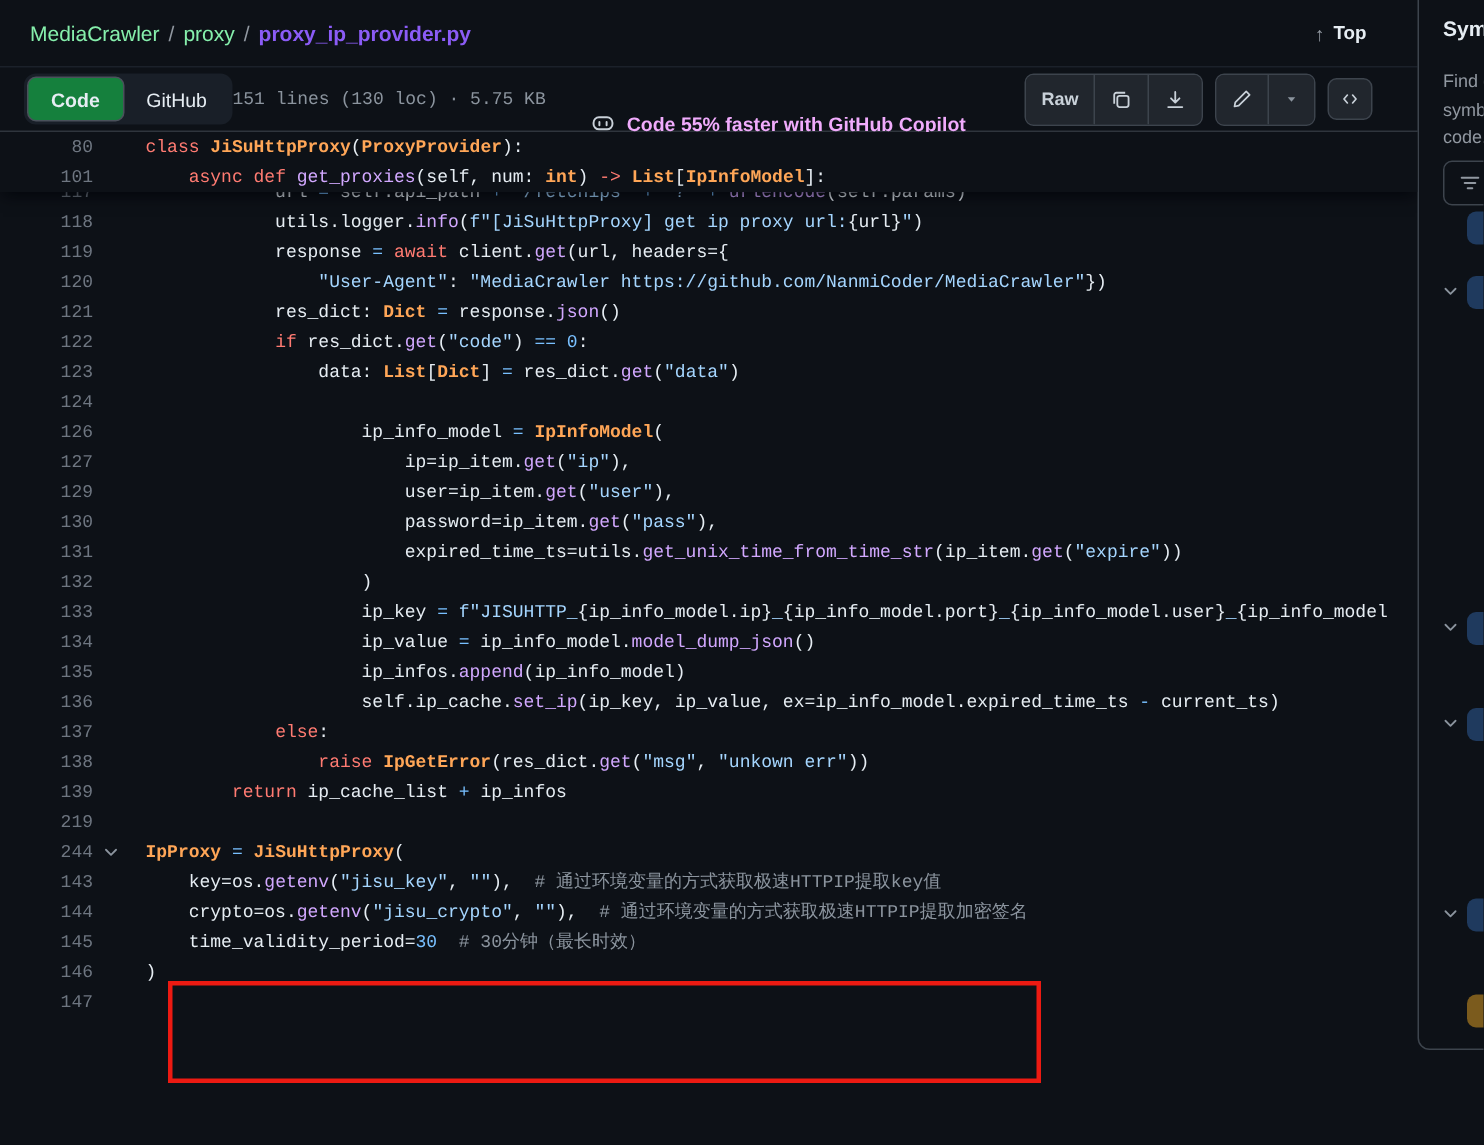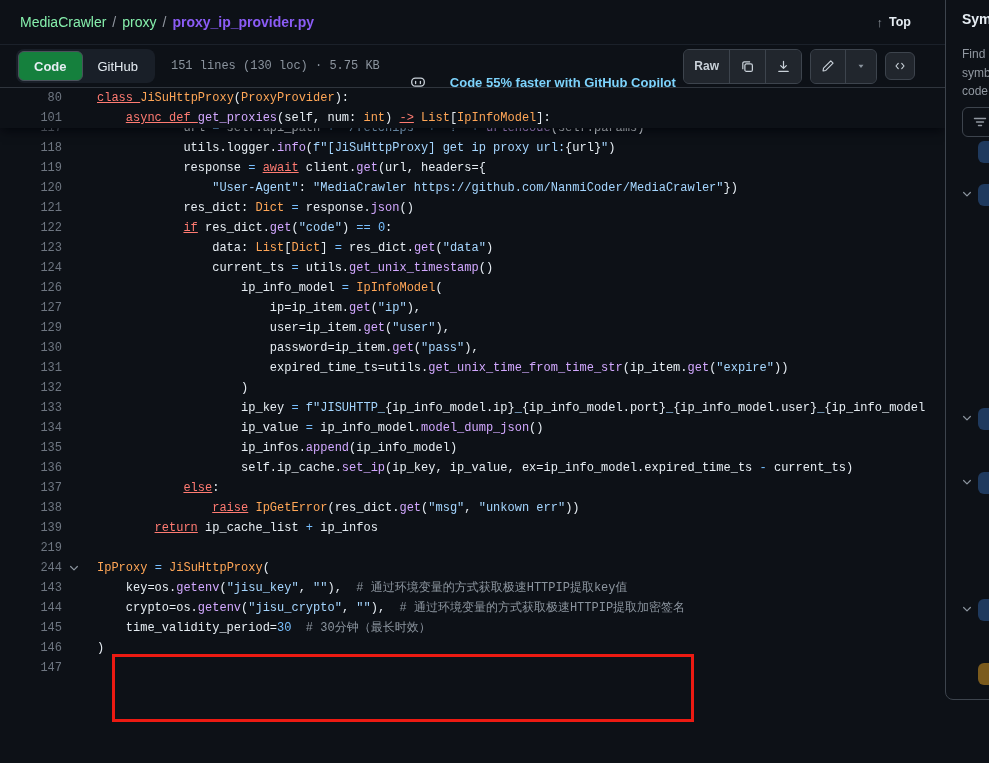--- a/index.html
+++ b/index.html
@@ -26,24 +26,24 @@
     height:43px; display:flex; align-items:center;
     padding:0 30px 0 16px; border-bottom:1px solid #2f353d;
   }
   .seg { background:#191f28; border-radius:8px; padding:2px; display:flex; height:34px; }
   .seg-btn {
     border:none; background:transparent; color:#e6edf3; font-size:13px;
     padding:0 15px; border-radius:6px; cursor:pointer; height:30px;
     font-family:"Liberation Sans",sans-serif;
   }
   .seg-btn.active { background:#15803d; border:1px solid #4a515b; font-weight:700; }
-  .file-info { margin-left:16px; color:#8b949e; font-size:12px;
+  .file-info { color:#8b949e; font-size:12px;
     font-family:"Liberation Mono","DejaVu Sans Mono",monospace; }
-  .copilot { margin-left:30px; display:flex; align-items:center; gap:24px;
-    color:#7dd3fc; font-size:13px; font-weight:600;margin-top:32px; }
+  .copilot { margin-left:30px; display:flex; align-items:center; gap:8px;
+    color:#f0abfc; font-size:13px; font-weight:600;margin-top:32px; }
   .tb-right { margin-left:auto; display:flex; gap:8px; align-items:center; }
   .btn-group { display:flex; border:1px solid #3d444d; border-radius:6px;
     overflow:hidden; height:35px; background:#21262d; }
   .tb-btn {
     background:#21262d; border:none; color:#c9d1d9; font-size:12px; font-weight:600;
     padding:0 10px; display:flex; align-items:center; cursor:pointer;
     font-family:"Liberation Sans",sans-serif;
   }
   .tb-btn + .tb-btn { border-left:1px solid #3d444d; }
   .icon-btn-single { border:1px solid #3d444d; border-radius:6px; height:28px; width:30px;
@@ -58,22 +58,22 @@
   .crow { display:flex; height:20px; line-height:20px; white-space:pre; }
   .ln { flex:0 0 62px; text-align:right; color:#6e7681; cursor:pointer; }
   .gutter { flex:0 0 35px; position:relative; }
   .gutter .fold { position:absolute; left:6px; top:4px; cursor:pointer; }
   .codeline { white-space:pre; }
   .sticky-lines {
     position:absolute; top:0; left:0; right:0; z-index:5; background:#0d1117;
     box-shadow:0 4px 10px -2px rgba(1,4,9,.85);
   }
   .code-rows { position:absolute; top:30px; left:0; right:0; z-index:1; }
-  .tk-k { color:#ff7b72;text-decoration:underline; }
-  .tk-c { color:#ffa657; }
+  .tk-k { color:#ff7b72; }
+  .tk-c { color:#ffa657;font-weight:bold; }
   .tk-f { color:#d2a8ff; }
   .tk-s { color:#a5d6ff; }
   .tk-o { color:#79c0ff; }
   .tk-m { color:#8b949e; }
   .tk-d { color:#e6edf3; }
   .red-box {
     position:absolute; left:112px; top:566px; width:582px; height:68px;
     border:3px solid #ec1a12; z-index:6; pointer-events:none;
   }
 
@@ -177,21 +177,21 @@
 
   <div class="code-pane">
     <div class="code-rows">
         <div class="crow"><span class="ln">117</span><span class="gutter"></span><span class="codeline"><span class="tk-d">            url </span><span class="tk-o">=</span><span class="tk-d"> self.api_path </span><span class="tk-o">+</span><span class="tk-d"> </span><span class="tk-s">"/fetchips"</span><span class="tk-d"> </span><span class="tk-o">+</span><span class="tk-d"> </span><span class="tk-s">'?'</span><span class="tk-d"> </span><span class="tk-o">+</span><span class="tk-d"> </span><span class="tk-f">urlencode</span><span class="tk-d">(self.params)</span></span></div>
         <div class="crow"><span class="ln">118</span><span class="gutter"></span><span class="codeline"><span class="tk-d">            utils.logger.</span><span class="tk-f">info</span><span class="tk-d">(</span><span class="tk-s">f"[JiSuHttpProxy] get ip proxy url:</span><span class="tk-d">{url}</span><span class="tk-s">"</span><span class="tk-d">)</span></span></div>
         <div class="crow"><span class="ln">119</span><span class="gutter"></span><span class="codeline"><span class="tk-d">            response </span><span class="tk-o">=</span><span class="tk-d"> </span><span class="tk-k">await</span><span class="tk-d"> client.</span><span class="tk-f">get</span><span class="tk-d">(url, headers={</span></span></div>
         <div class="crow"><span class="ln">120</span><span class="gutter"></span><span class="codeline"><span class="tk-d">                </span><span class="tk-s">"User-Agent"</span><span class="tk-d">: </span><span class="tk-s">"MediaCrawler https://github.com/NanmiCoder/MediaCrawler"</span><span class="tk-d">})</span></span></div>
         <div class="crow"><span class="ln">121</span><span class="gutter"></span><span class="codeline"><span class="tk-d">            res_dict: </span><span class="tk-c">Dict</span><span class="tk-d"> </span><span class="tk-o">=</span><span class="tk-d"> response.</span><span class="tk-f">json</span><span class="tk-d">()</span></span></div>
         <div class="crow"><span class="ln">122</span><span class="gutter"></span><span class="codeline"><span class="tk-d">            </span><span class="tk-k">if</span><span class="tk-d"> res_dict.</span><span class="tk-f">get</span><span class="tk-d">(</span><span class="tk-s">"code"</span><span class="tk-d">) </span><span class="tk-o">==</span><span class="tk-d"> </span><span class="tk-o">0</span><span class="tk-d">:</span></span></div>
         <div class="crow"><span class="ln">123</span><span class="gutter"></span><span class="codeline"><span class="tk-d">                data: </span><span class="tk-c">List</span><span class="tk-d">[</span><span class="tk-c">Dict</span><span class="tk-d">] </span><span class="tk-o">=</span><span class="tk-d"> res_dict.</span><span class="tk-f">get</span><span class="tk-d">(</span><span class="tk-s">"data"</span><span class="tk-d">)</span></span></div>
-        <div class="crow"><span class="ln">124</span><span class="gutter"></span><span class="codeline"><span class="tk-d">                current_ts </span><span class="tk-o">=</span><span class="tk-d"> utils.</span><span class="tk-f">get_unix_timestamp</span><span class="tk-d">()</span></span></div>
+        <div class="crow"><span class="ln">124</span><span class="gutter"></span></div>
         <div class="crow"><span class="ln">126</span><span class="gutter"></span><span class="codeline"><span class="tk-d">                    ip_info_model </span><span class="tk-o">=</span><span class="tk-d"> </span><span class="tk-c">IpInfoModel</span><span class="tk-d">(</span></span></div>
         <div class="crow"><span class="ln">127</span><span class="gutter"></span><span class="codeline"><span class="tk-d">                        ip=ip_item.</span><span class="tk-f">get</span><span class="tk-d">(</span><span class="tk-s">"ip"</span><span class="tk-d">),</span></span></div>
         <div class="crow"><span class="ln">129</span><span class="gutter"></span><span class="codeline"><span class="tk-d">                        user=ip_item.</span><span class="tk-f">get</span><span class="tk-d">(</span><span class="tk-s">"user"</span><span class="tk-d">),</span></span></div>
         <div class="crow"><span class="ln">130</span><span class="gutter"></span><span class="codeline"><span class="tk-d">                        password=ip_item.</span><span class="tk-f">get</span><span class="tk-d">(</span><span class="tk-s">"pass"</span><span class="tk-d">),</span></span></div>
         <div class="crow"><span class="ln">131</span><span class="gutter"></span><span class="codeline"><span class="tk-d">                        expired_time_ts=utils.</span><span class="tk-f">get_unix_time_from_time_str</span><span class="tk-d">(ip_item.</span><span class="tk-f">get</span><span class="tk-d">(</span><span class="tk-s">"expire"</span><span class="tk-d">))</span></span></div>
         <div class="crow"><span class="ln">132</span><span class="gutter"></span><span class="codeline"><span class="tk-d">                    )</span></span></div>
         <div class="crow"><span class="ln">133</span><span class="gutter"></span><span class="codeline"><span class="tk-d">                    ip_key </span><span class="tk-o">=</span><span class="tk-d"> </span><span class="tk-s">f"JISUHTTP_</span><span class="tk-d">{ip_info_model.ip}</span><span class="tk-s">_</span><span class="tk-d">{ip_info_model.port}</span><span class="tk-s">_</span><span class="tk-d">{ip_info_model.user}</span><span class="tk-s">_</span><span class="tk-d">{ip_info_model</span></span></div>
         <div class="crow"><span class="ln">134</span><span class="gutter"></span><span class="codeline"><span class="tk-d">                    ip_value </span><span class="tk-o">=</span><span class="tk-d"> ip_info_model.</span><span class="tk-f">model_dump_json</span><span class="tk-d">()</span></span></div>
         <div class="crow"><span class="ln">135</span><span class="gutter"></span><span class="codeline"><span class="tk-d">                    ip_infos.</span><span class="tk-f">append</span><span class="tk-d">(ip_info_model)</span></span></div>
         <div class="crow"><span class="ln">136</span><span class="gutter"></span><span class="codeline"><span class="tk-d">                    self.ip_cache.</span><span class="tk-f">set_ip</span><span class="tk-d">(ip_key, ip_value, ex=ip_info_model.expired_time_ts </span><span class="tk-o">-</span><span class="tk-d"> current_ts)</span></span></div>

